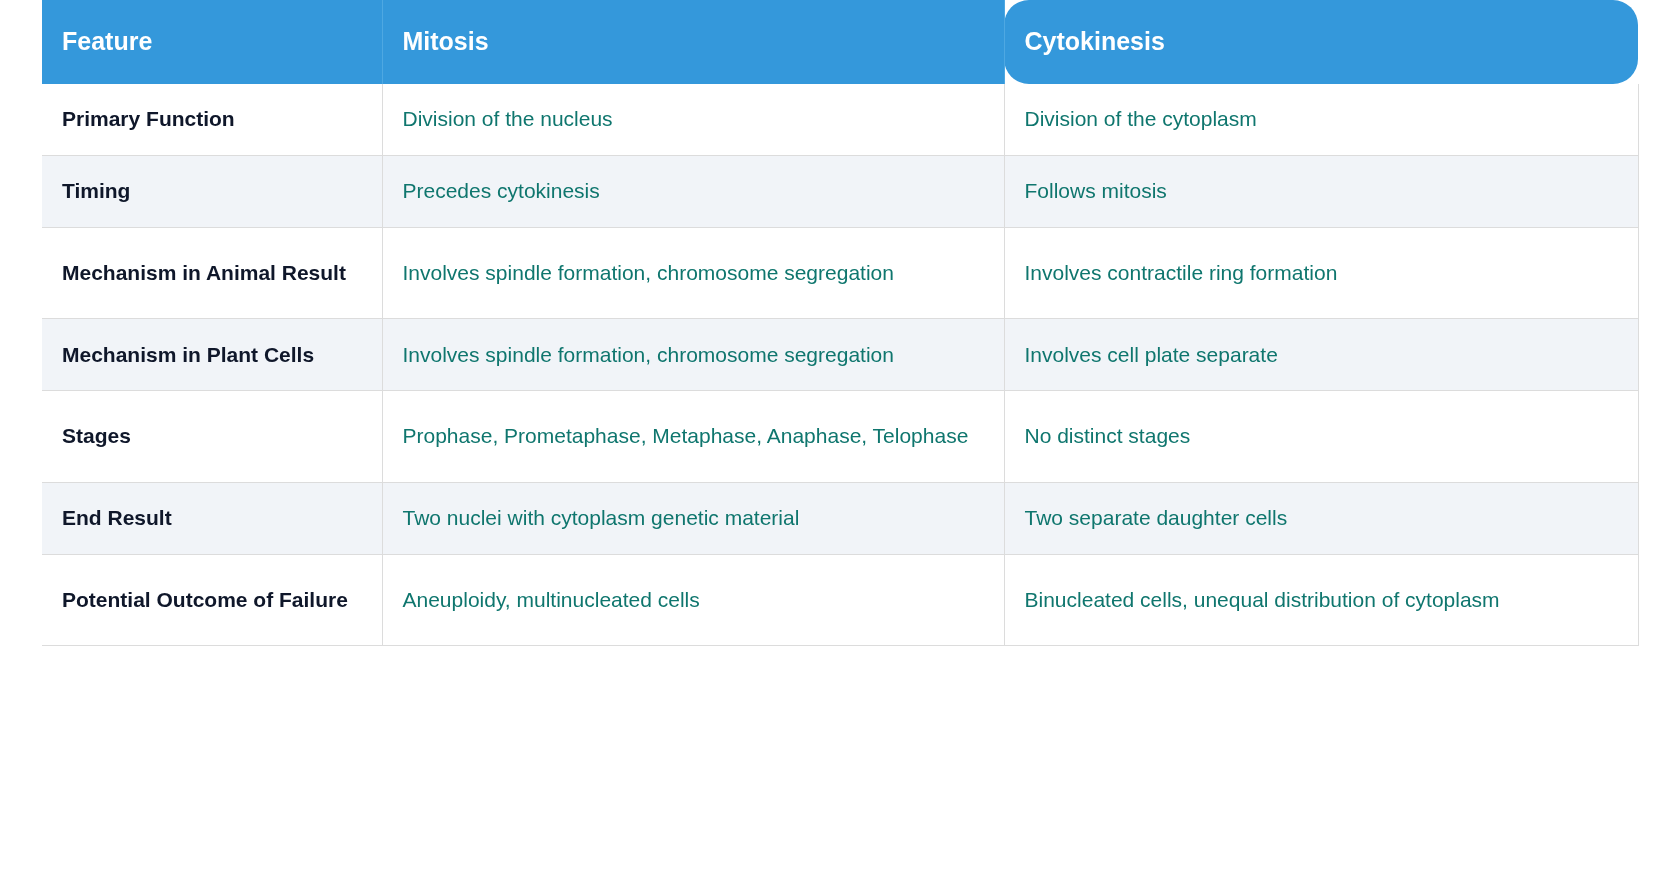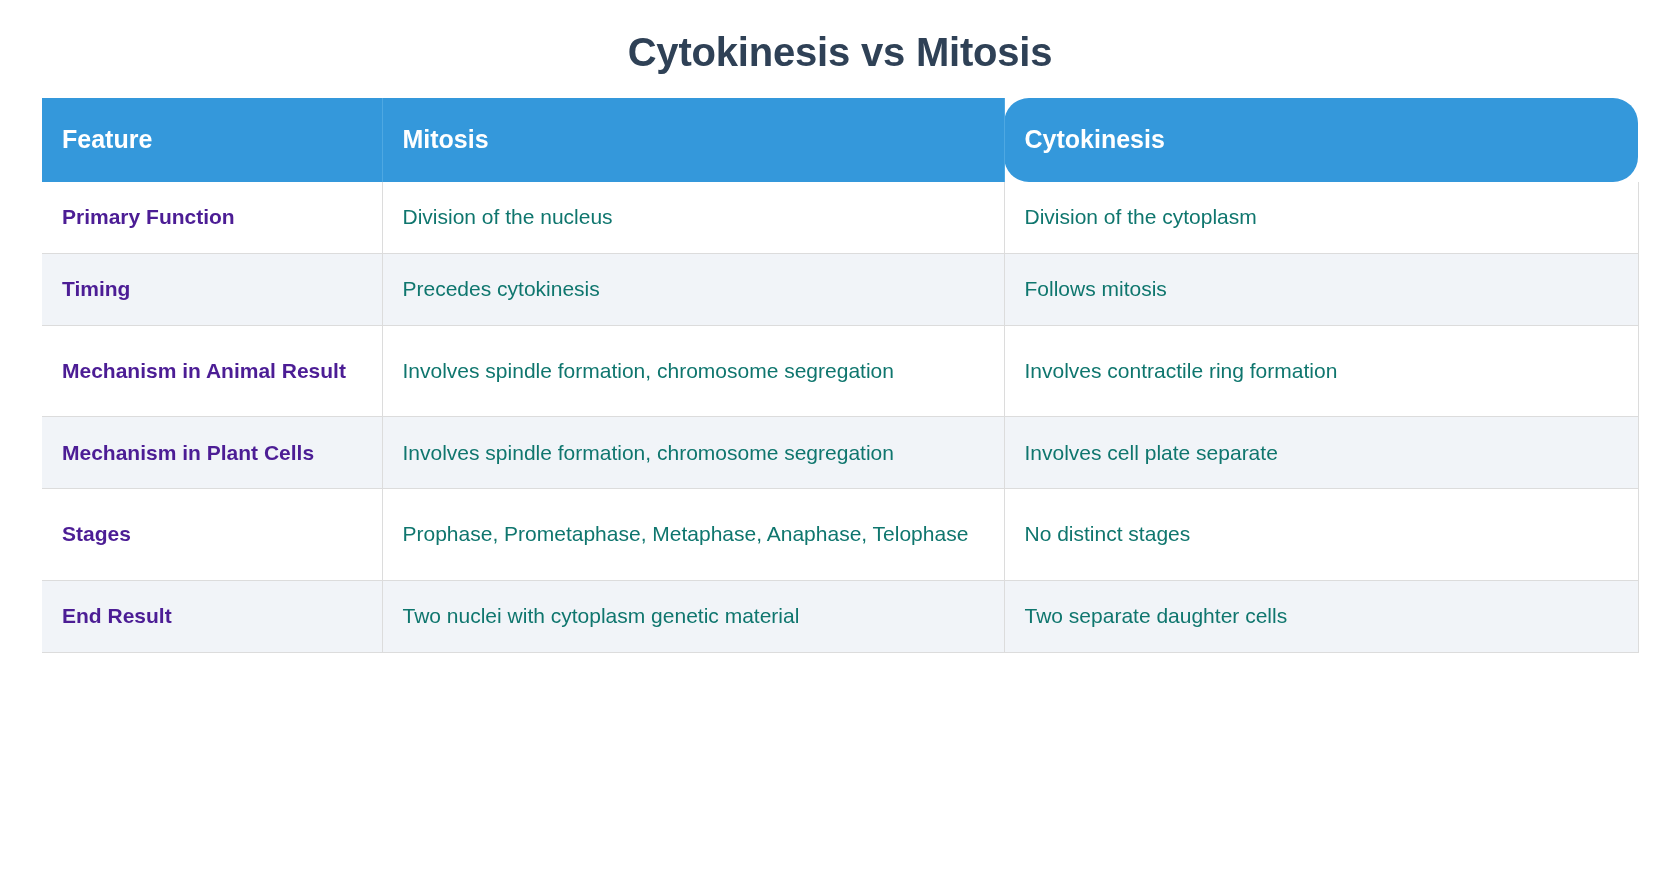--- a/index.html
+++ b/index.html
@@ -76,21 +76,21 @@
     vertical-align: middle;
     border-right: 1px solid #dcdcdc;
     border-bottom: 1px solid #dcdcdc;
     line-height: 1.45;
   }
   table.comparison tbody td:last-child {
     border-right: 1px solid #dcdcdc;
   }
   table.comparison tbody td:first-child {
     font-weight: bold;
-    color: #4c1d95;
+    color: #0f172a;
   }
 
   table.comparison tbody tr.odd td {
     background: #ffffff;
   }
   table.comparison tbody tr.even td {
     background: #f1f4f8;
   }
 
   table.comparison tbody tr.r-tall td {
@@ -100,21 +100,20 @@
 
   
   table.comparison tbody tr.h-std { height: 72px; }
   table.comparison tbody tr.h-big { height: 90px; }
 </style>
 </head>
 <body>
 
 <div class="page">
 
-  <h1 class="page-title">Cytokinesis vs Mitosis</h1>
 
   <div class="table-wrap">
     <table class="comparison">
       <colgroup>
         <col class="c1">
         <col class="c2">
         <col class="c3">
       </colgroup>
       <thead>
         <tr>
@@ -154,18 +153,23 @@
           <td>Prophase, Prometaphase, Metaphase, Anaphase, Telophase</td>
           <td>No distinct stages</td>
         </tr>
 
         <tr class="even h-std">
           <td>End Result</td>
           <td>Two nuclei with cytoplasm genetic material</td>
           <td>Two separate daughter cells</td>
         </tr>
 
+        <tr class="odd h-big r-tall">
+          <td>Potential Outcome of Failure</td>
+          <td>Aneuploidy, multinucleated cells</td>
+          <td>Binucleated cells, unequal distribution of cytoplasm</td>
+        </tr>
 
       </tbody>
     </table>
   </div>
 
 </div>
 
 </body></html>

